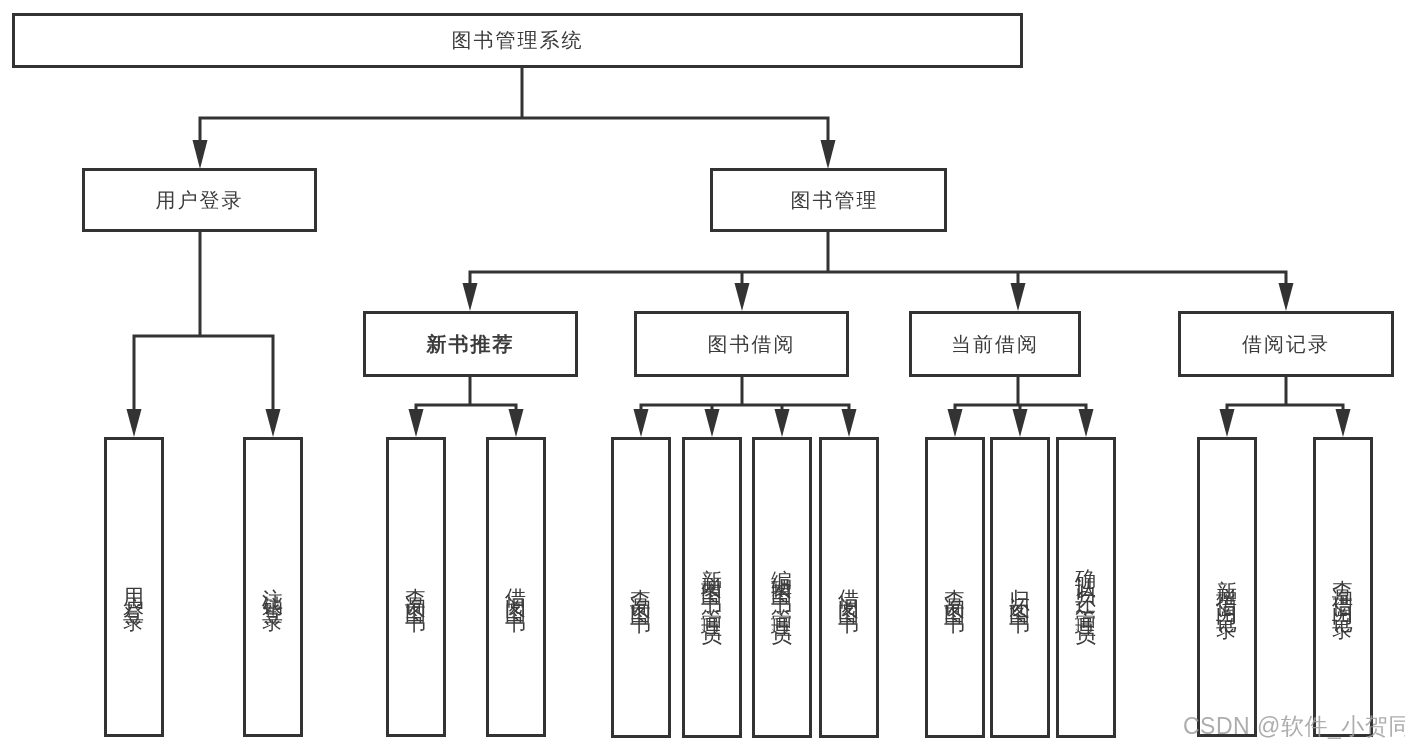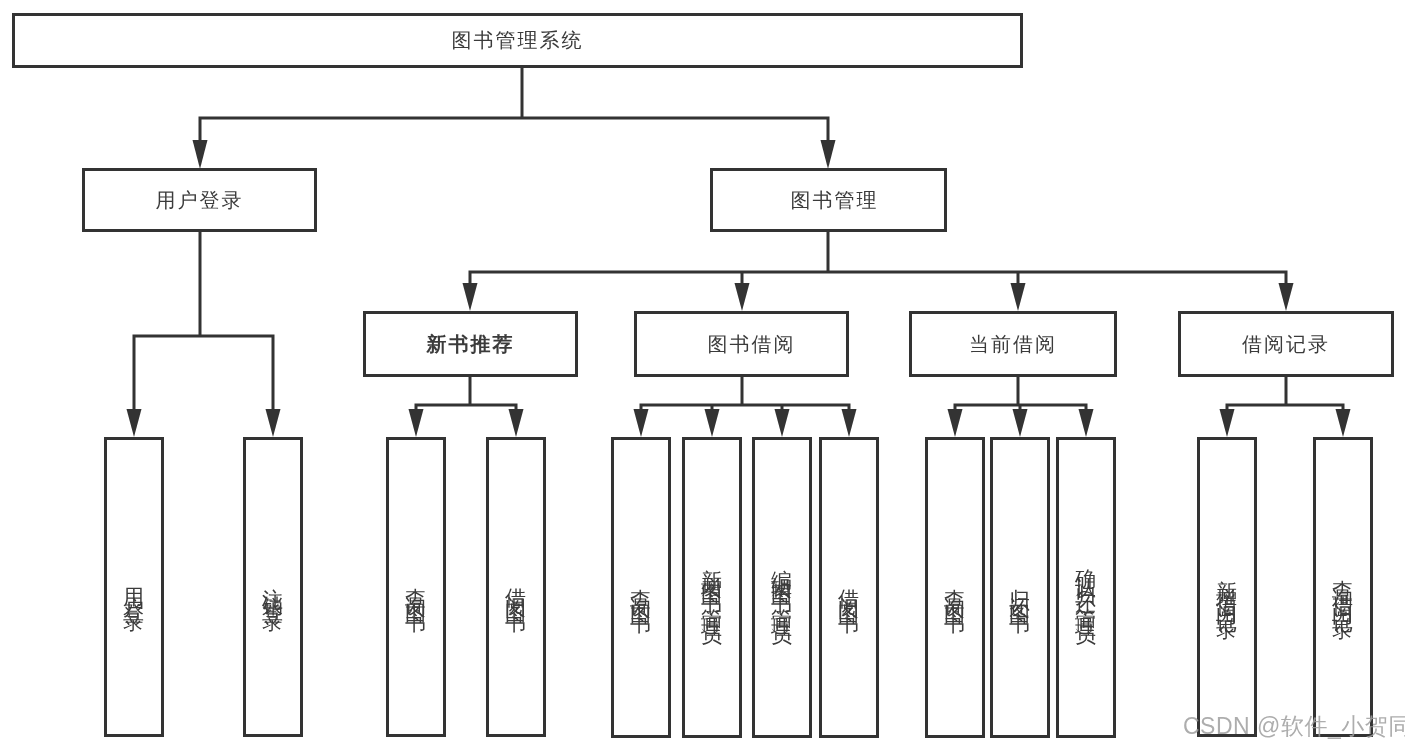--- a/index.html
+++ b/index.html
@@ -144,21 +144,21 @@
   <div class="node h" style="left:710px; top:168px; width:237px; height:64px;padding-left:12px;">
     <span class="lbl">图书管理</span>
   </div>
 
   <div class="node h" style="left:363px; top:311px; width:215px; height:66px;font-weight:bold;">
     <span class="lbl">新书推荐</span>
   </div>
   <div class="node h" style="left:634px; top:311px; width:215px; height:66px;padding-left:20px;">
     <span class="lbl">图书借阅</span>
   </div>
-  <div class="node h" style="left:909px; top:311px; width:208px; height:66px;">
+  <div class="node h" style="left:909px; top:311px; width:172px; height:66px;">
     <span class="lbl">当前借阅</span>
   </div>
   <div class="node h" style="left:1178px; top:311px; width:216px; height:66px;">
     <span class="lbl">借阅记录</span>
   </div>
 
   <div class="node leaf" style="left:104px; top:437px; width:60px; height:300px;">
     <span class="lbl">用户登录</span>
   </div>
   <div class="node leaf" style="left:243px; top:437px; width:60px; height:300px;">

